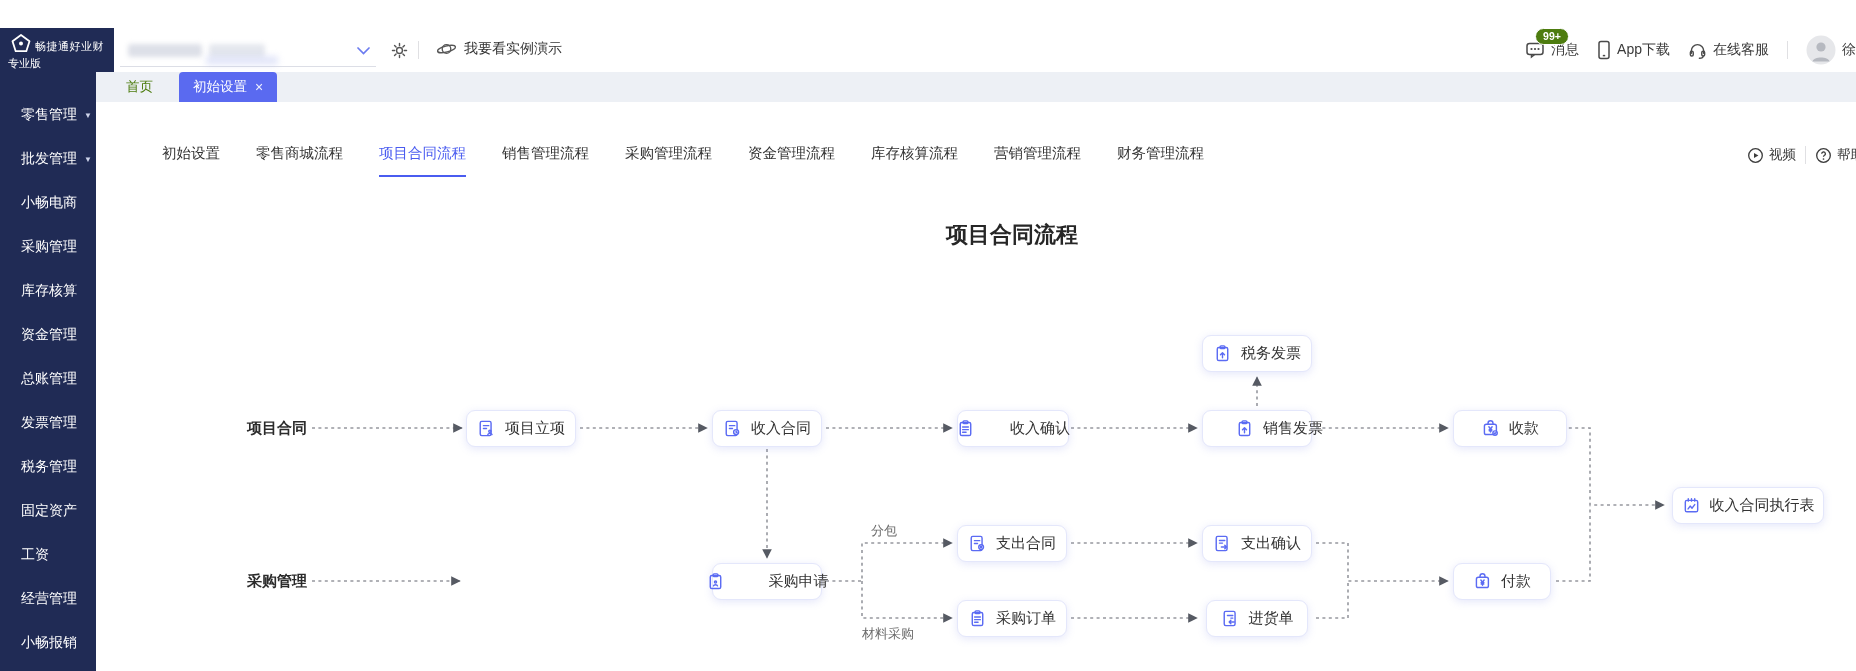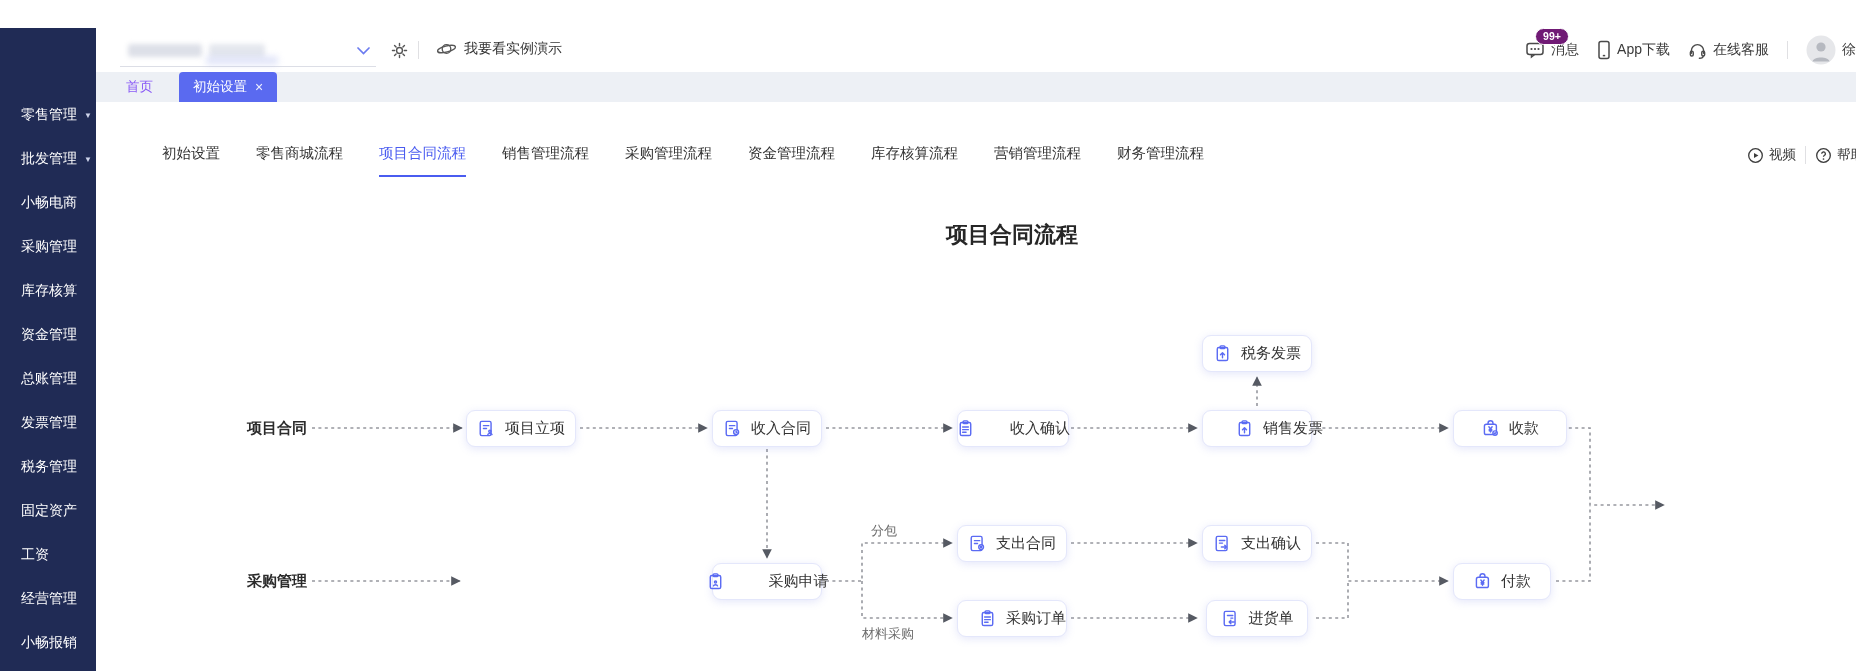--- a/index.html
+++ b/index.html
@@ -23,27 +23,27 @@
   .blur1{width:74px;height:13px;background:#dde0e8;filter:blur(2.5px);border-radius:3px;margin-left:8px;}
   .blur2{width:56px;height:13px;background:#e4e7ee;filter:blur(2.5px);border-radius:3px;margin-left:7px;}
   .blur3{position:absolute;left:86px;top:21px;width:72px;height:9px;background:#b9c2f0;opacity:.4;filter:blur(3px);}
   .org-chevron{position:absolute;right:6px;top:12px;}
   .gear-btn{position:absolute;left:276px;top:13px;cursor:pointer;}
   .vdiv{width:1px;height:18px;background:#e0e0e3;}
   .topbar .vdiv.d1{position:absolute;left:304px;top:13px;}
   .demo-link{position:absolute;left:322px;top:12px;display:flex;align-items:center;gap:7px;font-size:14px;color:#333;cursor:pointer;}
   .top-right{position:absolute;right:-14px;top:0;height:44px;display:flex;align-items:center;gap:18px;}
   .hbtn{position:relative;display:flex;align-items:center;gap:6px;font-size:14px;color:#3a3a3a;cursor:pointer;white-space:nowrap;}
-  .badge{position:absolute;top:-13px;left:10px;background:#701a75;color:#fff;font-size:10.5px;font-weight:bold;
+  .badge{position:absolute;top:-13px;left:10px;background:#4d7c0f;color:#fff;font-size:10.5px;font-weight:bold;
          padding:1.5px 7px;border-radius:9px;border:1.5px solid #fff;line-height:1.1;text-align:center;}
   .user-name{font-size:14px;color:#3a3a3a;}
 
   
   .win-tabbar{position:absolute;left:96px;right:0;top:72px;height:30px;background:#edf0f5;display:flex;align-items:stretch;padding-left:14px;z-index:3;}
-  .win-tab{display:flex;align-items:center;padding:0 16px;font-size:13.5px;color:#8b5cf6;cursor:pointer;}
+  .win-tab{display:flex;align-items:center;padding:0 16px;font-size:13.5px;color:#4d7c0f;cursor:pointer;}
   .win-tab.active{background:#5a6af0;color:#fff;border-radius:4px 4px 0 0;margin-left:10px;padding:0 14px;gap:8px;}
   .tab-close{font-size:14px;line-height:1;opacity:.9;cursor:pointer;}
 
   
   .content{position:absolute;left:96px;right:0;top:102px;bottom:0;background:#fff;z-index:1;}
   .page-tabs{position:absolute;left:66px;top:42px;display:flex;gap:36px;}
   .page-tab{font-size:14.5px;color:#333;padding-bottom:12px;cursor:pointer;white-space:nowrap;}
   .page-tab.active{color:#4a5cf0;border-bottom:2.5px solid #4a5cf0;}
   .page-actions{position:absolute;right:-8px;top:44px;display:flex;align-items:center;gap:9px;font-size:13.5px;color:#3c3c3c;}
   .page-actions .act{display:flex;align-items:center;gap:5px;cursor:pointer;white-space:nowrap;}
@@ -172,20 +172,28 @@
         </div>
         <div class="side-item">
           <span>经营管理</span>
         </div>
         <div class="side-item">
           <span>小畅报销</span>
         </div>
       </nav>
   </aside>
 
+  <div class="logo-block">
+    <svg class="logo-mark" width="24" height="22" viewBox="0 0 24 22">
+      <path d="M12,2l8.5,6.2-3.2,10H6.7L3.5,8.2Z" stroke="#fff" stroke-width="1.8" fill="none" stroke-linejoin="round"></path>
+      <circle cx="12" cy="10.5" r="2" style="fill:#fff"></circle>
+    </svg>
+    <span class="brand-name">畅捷通好业财</span>
+    <span class="brand-edition">专业版</span>
+  </div>
 
   <header class="topbar">
     <div class="org-selector">
       <span class="blur1"></span>
       <span class="blur2"></span>
       <span class="blur3"></span>
       <svg class="org-chevron" width="13" height="8" viewBox="0 0 13 8">
         <path d="M1,1l5.5,5.5L12,1" stroke="#6b7bf0" stroke-width="1.7" fill="none" stroke-linecap="round"></path>
       </svg>
     </div>
@@ -339,39 +347,45 @@
           <use href="#sym-invoice-up"></use>
         </svg>
         <span>税务发票</span>
       </div>
       <div class="flow-node" style="left: 1453px; top: 409.5px; width: 114px;">
         <svg class="node-ic" viewBox="0 0 20 20">
           <use href="#sym-cash-in"></use>
         </svg>
         <span>收款</span>
       </div>
+      <div class="flow-node" style="left: 1672px; top: 486.5px; width: 152px;">
+        <svg class="node-ic" viewBox="0 0 20 20">
+          <use href="#sym-calendar-report"></use>
+        </svg>
+        <span>收入合同执行表</span>
+      </div>
       <div class="flow-node" style="left: 712px; top: 562.5px; width: 110px; gap: 44px;">
         <svg class="node-ic" viewBox="0 0 20 20">
           <use href="#sym-clipboard-badge"></use>
         </svg>
         <span>采购申请</span>
       </div>
       <div class="flow-node" style="left: 957px; top: 524.5px; width: 110px;">
         <svg class="node-ic" viewBox="0 0 20 20">
           <use href="#sym-doc-gear"></use>
         </svg>
         <span>支出合同</span>
       </div>
       <div class="flow-node" style="left: 1202px; top: 524.5px; width: 110px;">
         <svg class="node-ic" viewBox="0 0 20 20">
           <use href="#sym-doc-arrow-right"></use>
         </svg>
         <span>支出确认</span>
       </div>
-      <div class="flow-node" style="left: 957px; top: 599.5px; width: 110px; justify-content: flex-end;">
+      <div class="flow-node" style="left: 957px; top: 599.5px; width: 110px;">
         <svg class="node-ic" viewBox="0 0 20 20">
           <use href="#sym-clipboard-lines"></use>
         </svg>
         <span>采购订单</span>
       </div>
       <div class="flow-node" style="left: 1206px; top: 599.5px; width: 102px;">
         <svg class="node-ic" viewBox="0 0 20 20">
           <use href="#sym-doc-arrow-left"></use>
         </svg>
         <span>进货单</span>

